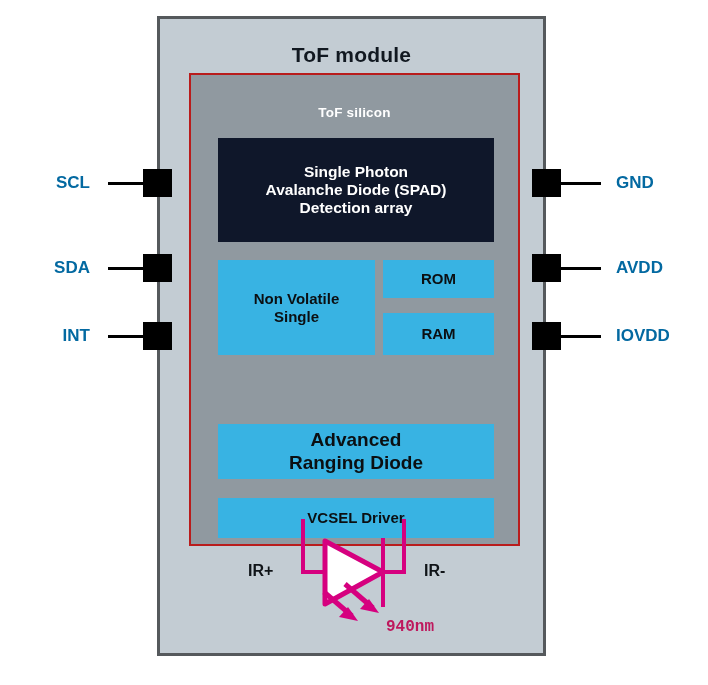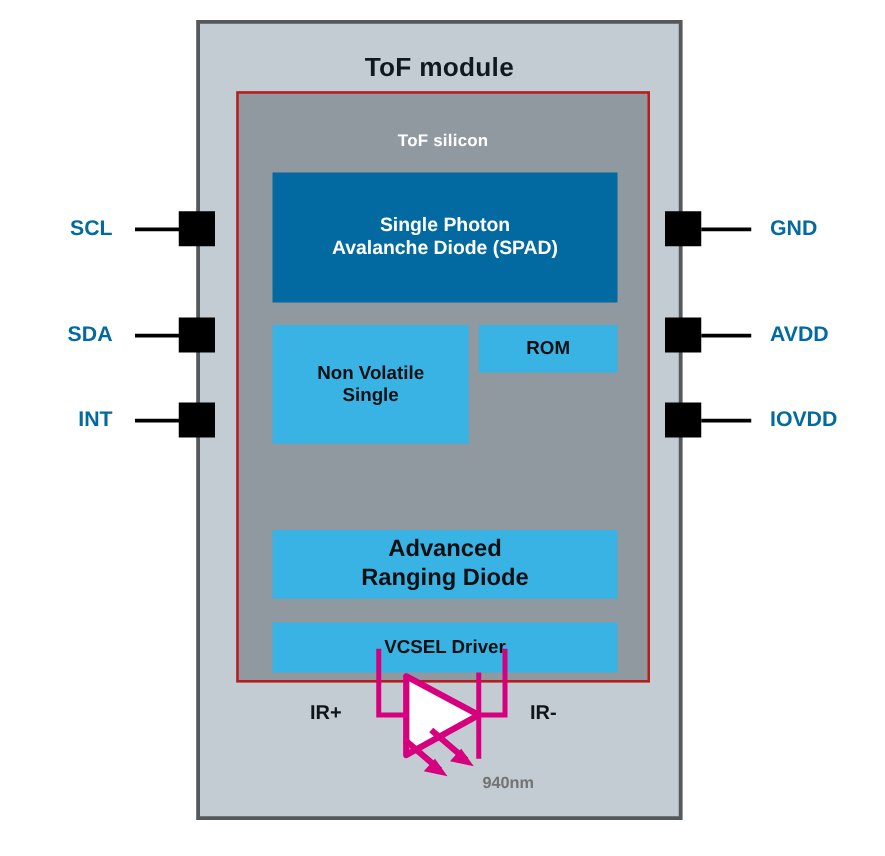--- a/index.html
+++ b/index.html
@@ -73,21 +73,21 @@
     justify-content: center;
     text-align: center;
     font-weight: bold;
     line-height: 1.18;
   }
   .block-cyan {
     background: #38b3e3;
     color: #0b0f12;
   }
   .block-navy {
-    background: #0369a1;
+    background: #0f172a;
     color: #ffffff;
   }
   .block-line { display: block; }
 
   #block-spad   { left: 27px;  top: 63px;  width: 276px; height: 104px; font-size: 15.5px; }
   #block-nvm    { left: 27px;  top: 185px; width: 157px; height: 95px;  font-size: 15px; }
   #block-rom    { left: 192px; top: 185px; width: 111px; height: 38px;  font-size: 15px; }
   #block-ram    { left: 192px; top: 238px; width: 111px; height: 42px;  font-size: 15px; }
   #block-mcu    { left: 27px;  top: 298px; width: 276px; height: 41px;  font-size: 15px; }
   #block-arc    { left: 27px;  top: 349px; width: 276px; height: 55px;  font-size: 19px; }
@@ -128,55 +128,60 @@
     position: absolute;
     font-size: 16px;
     font-weight: bold;
     color: #101418;
     white-space: nowrap;
   }
   #ir-wavelength-label {
     position: absolute;
     left: 386px;
     top: 618px;
-    font-size: 13px;
-    font-weight: bold;
-    color: #737373;
+    font-size: 16px;
+    font-weight: bold;
+    color: #be185d;
     white-space: nowrap;
+    font-family: Liberation Mono, monospace;
   }
 </style>
 </head>
 <body>
 
 <div id="module-package">
 
   <div id="module-title">ToF module</div>
 
   <div id="silicon-die">
 
     <div id="silicon-title">ToF silicon</div>
 
     <div id="block-spad" class="block block-navy">
       <div>
         <span class="block-line">Single Photon</span>
         <span class="block-line">Avalanche Diode (SPAD)</span>
+        <span class="block-line">Detection array</span>
       </div>
     </div>
 
     <div id="block-nvm" class="block block-cyan">
       <div>
         <span class="block-line">Non Volatile</span>
         <span class="block-line">Single</span>
       </div>
     </div>
 
     <div id="block-rom" class="block block-cyan">
       <span>ROM</span>
     </div>
 
+    <div id="block-ram" class="block block-cyan">
+      <span>RAM</span>
+    </div>
 
 
     <div id="block-arc" class="block block-cyan">
       <div>
         <span class="block-line">Advanced</span>
         <span class="block-line">Ranging Diode</span>
       </div>
     </div>
 
     <div id="block-vcsel" class="block block-cyan">

